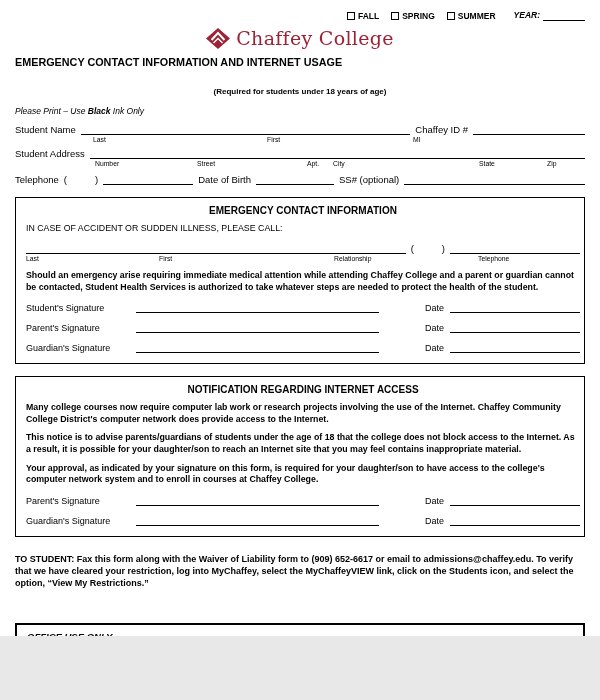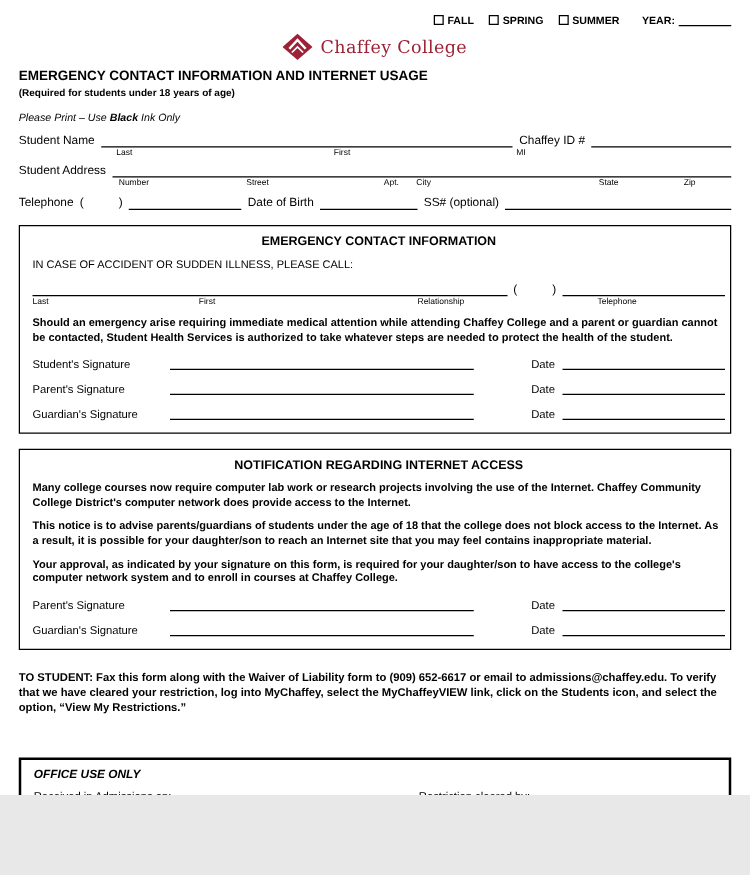--- a/index.html
+++ b/index.html
@@ -6,27 +6,27 @@
   body { background: #e8e8e8; font-family: "Liberation Sans", sans-serif; color: #000; }
   .page {
     width: 600px; height: 636px; background: #fff; margin: 0 auto;
     padding: 10px 15px 8px 15px; overflow: hidden; position: relative;
   }
 
   
   .term-row { display: flex; justify-content: flex-end; align-items: center; gap: 12px; font-size: 8.5px; font-weight: bold; }
   .term { display: flex; align-items: center; gap: 3px; }
   .cb { width: 8px; height: 8px; border: 1px solid #000; display: inline-block; background: #fff; }
-  .year-group { display: flex; align-items: flex-end; gap: 3px; margin-left: 6px; }
+  .year-group { display: flex; align-items: flex-start; gap: 3px; margin-left: 6px; font-style: italic; }
 
   
   .logo-row { display: flex; justify-content: center; align-items: center; gap: 6px; margin-top: 6px; }
-  .logo-text { font-family: "DejaVu Serif", serif; font-size: 14px; color: #9D2235; letter-spacing: 0.3px; }
+  .logo-text { font-family: "DejaVu Serif", serif; font-size: 19px; color: #9D2235; letter-spacing: 0.3px; }
   .form-title { text-align: left; font-weight: bold; font-size: 10.8px; margin-top: 7px; }
-  .form-subtitle { text-align: left; font-weight: bold; font-size: 8px; margin-top: 3px; }
+  .form-subtitle { text-align: center; font-weight: bold; font-size: 8px; margin-top: 19px; }
   .print-note { font-style: italic; font-size: 8.5px; margin-top: 10px; }
 
   
   .field-row { display: flex; align-items: flex-end; gap: 5px; font-size: 9.5px; margin-top: 8px; }
   .line { border-bottom: 1px solid #000; height: 11px; display: inline-block; }
   .flex1 { flex: 1; }
   .w40 { width: 42px; } .w80 { width: 78px; } .w90 { width: 90px; } .w110 { width: 112px; } .w130 { width: 130px; } .w150 { width: 150px; }
   .spacer18 { width: 18px; display: inline-block; }
   .sublabels { position: relative; height: 9px; font-size: 6.8px; }
   .sublabels span { position: absolute; top: 1px; }

